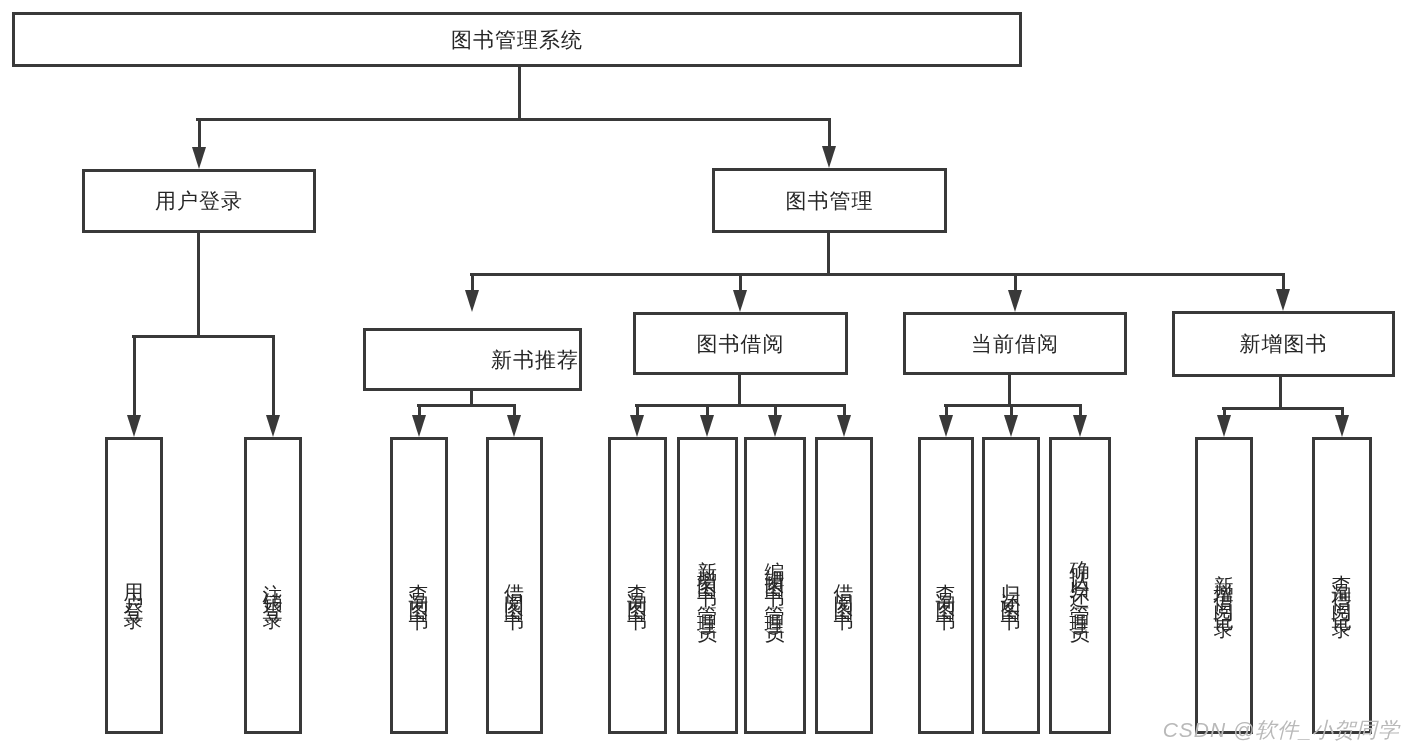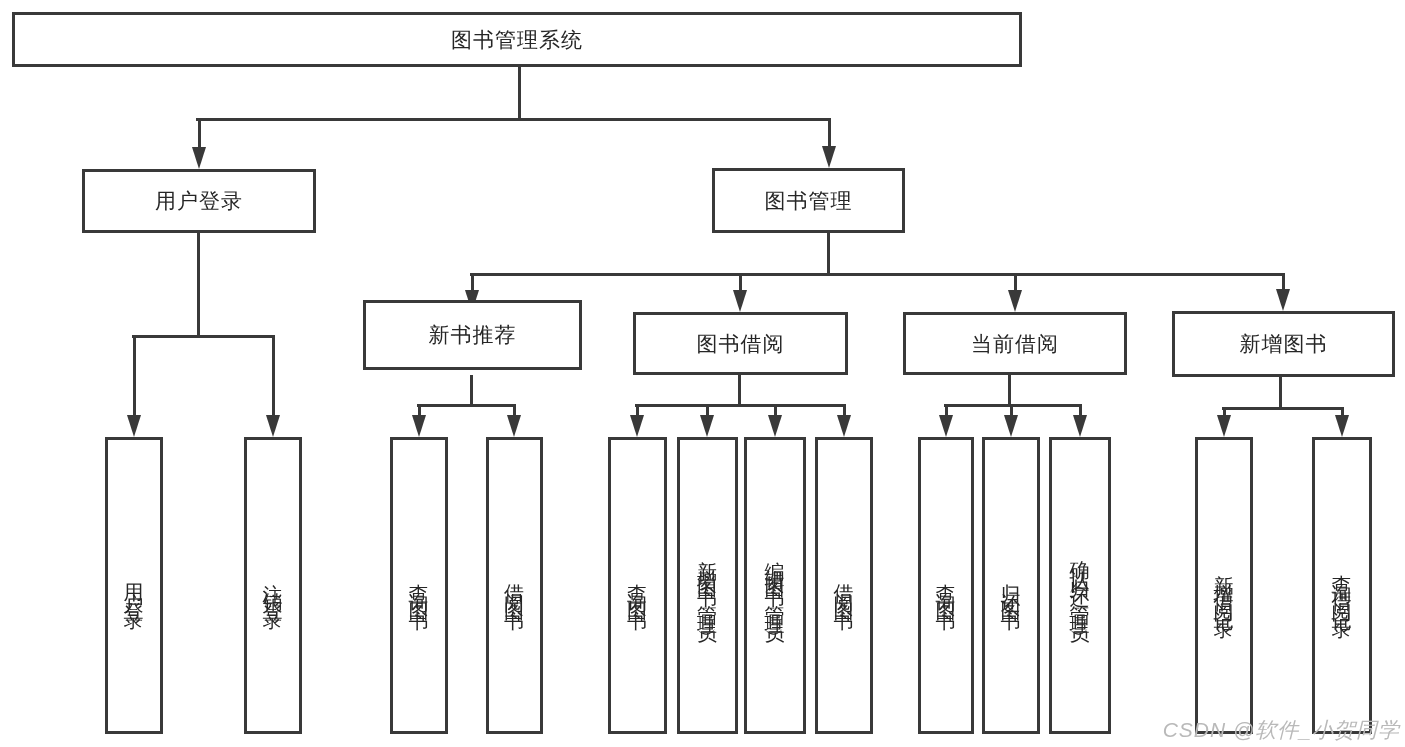--- a/index.html
+++ b/index.html
@@ -114,25 +114,25 @@
   <div class="arrow" style="left:1217px; top:407px; height:30px;"></div>
   <div class="arrow" style="left:1335px; top:407px; height:30px;"></div>
 
   <div class="node hnode" style="left:12px; top:12px; width:1010px; height:55px;">
     <span>图书管理系统</span>
   </div>
 
   <div class="node hnode" style="left:82px; top:169px; width:234px; height:64px;">
     <span>用户登录</span>
   </div>
-  <div class="node hnode" style="left:712px; top:168px; width:193px; height:65px;">
+  <div class="node hnode" style="left:712px; top:168px; width:235px; height:65px;">
     <span>图书管理</span>
   </div>
 
-  <div class="node hnode" style="left:363px; top:300px; width:219px; height:70px;">
+  <div class="node hnode" style="left:363px; top:328px; width:219px; height:63px;justify-content:flex-end;">
     <span>新书推荐</span>
   </div>
   <div class="node hnode" style="left:903px; top:312px; width:224px; height:63px;">
     <span>当前借阅</span>
   </div>
   <div class="node hnode" style="left:633px; top:312px; width:215px; height:63px;">
     <span>图书借阅</span>
   </div>
   <div class="node hnode" style="left:1172px; top:311px; width:223px; height:66px;">
     <span>新增图书</span>

